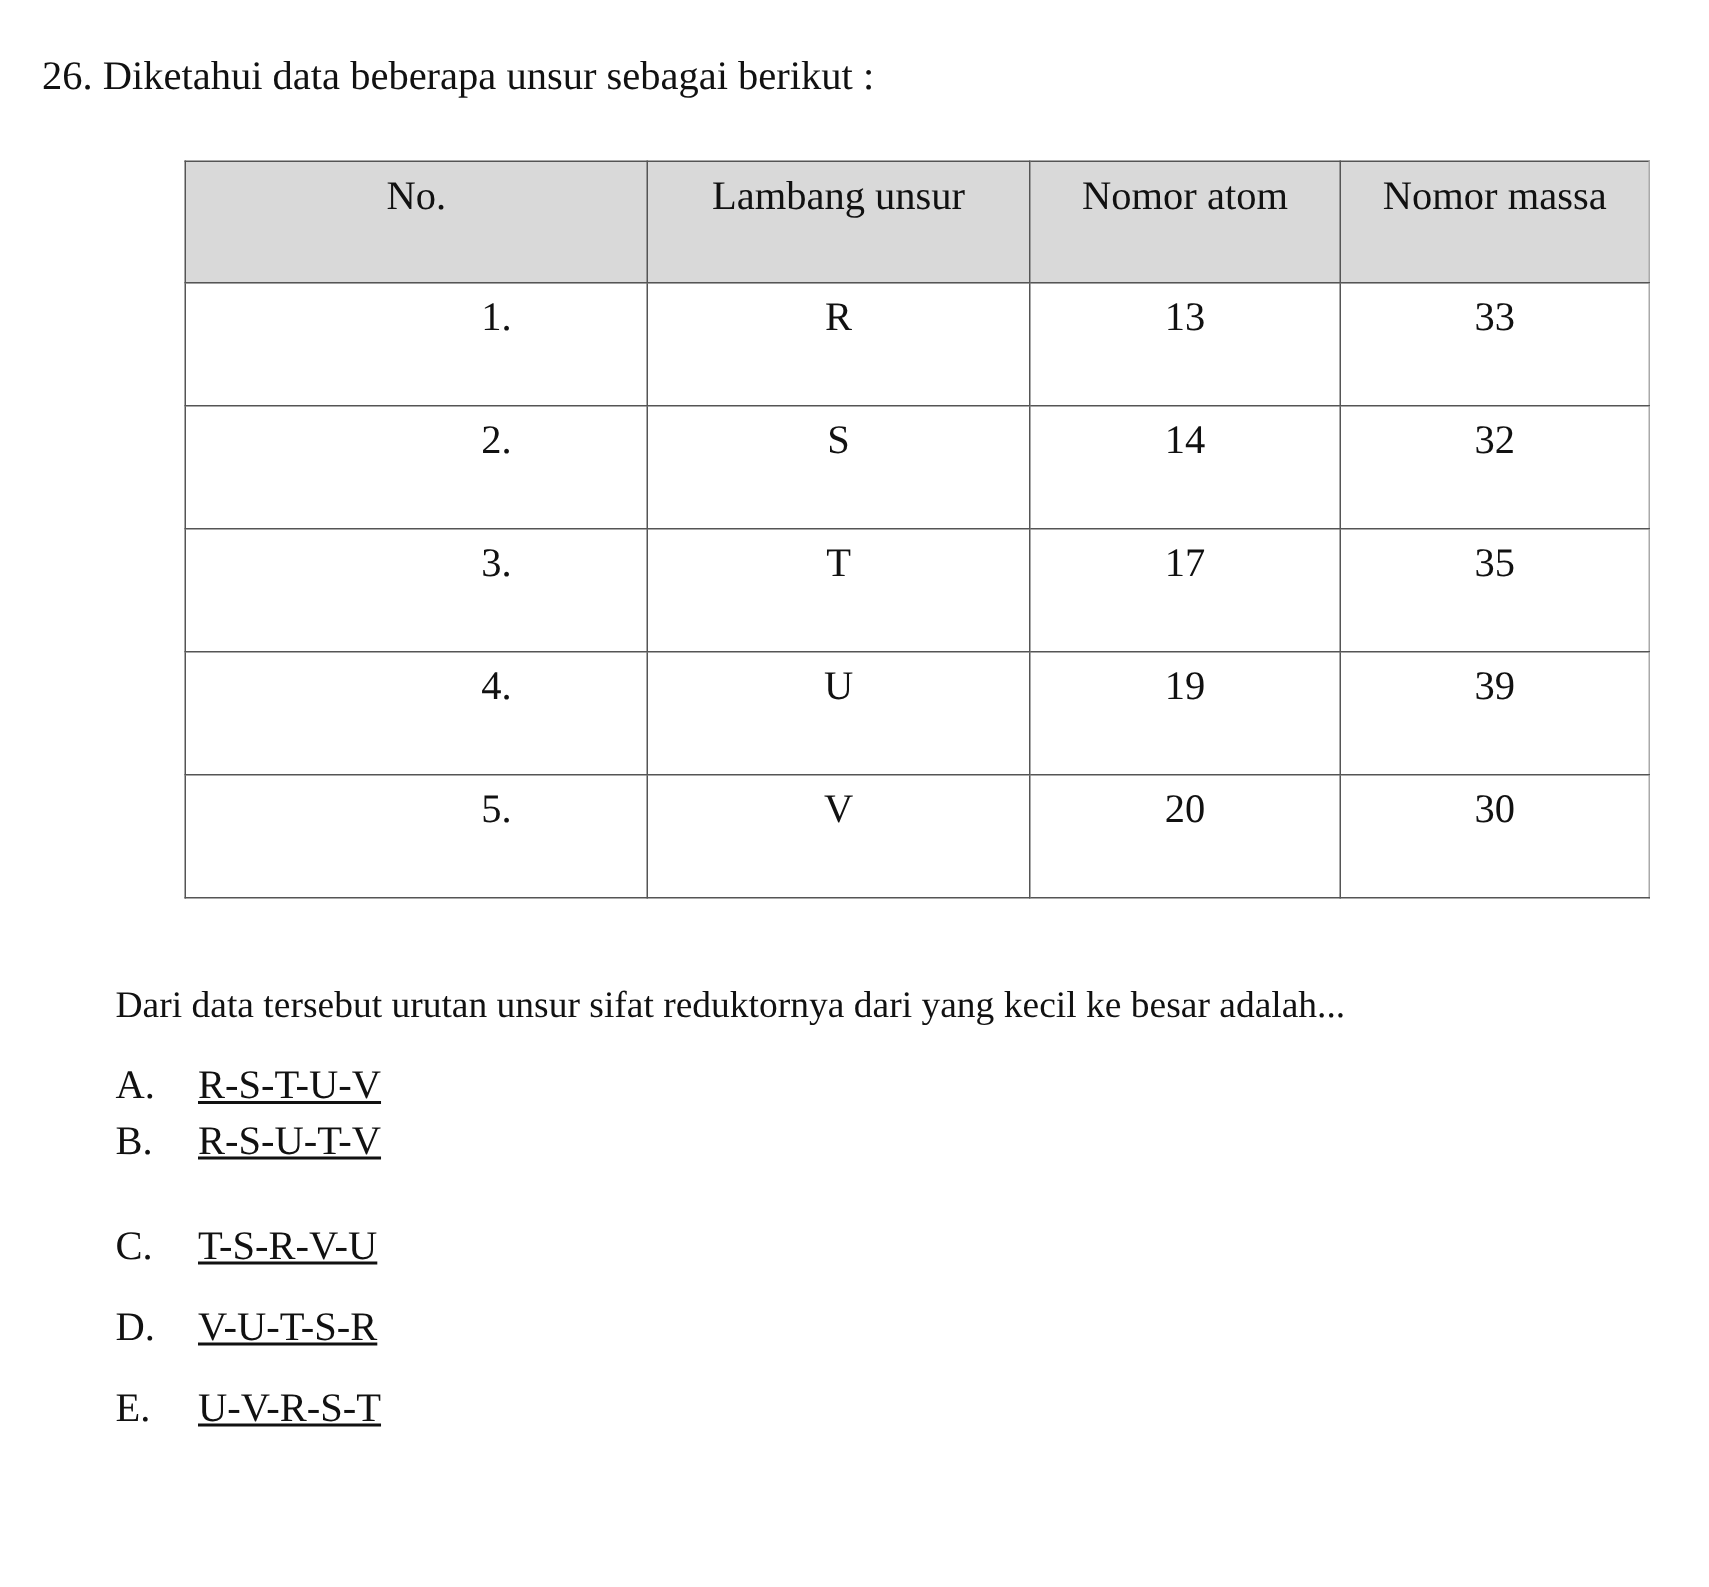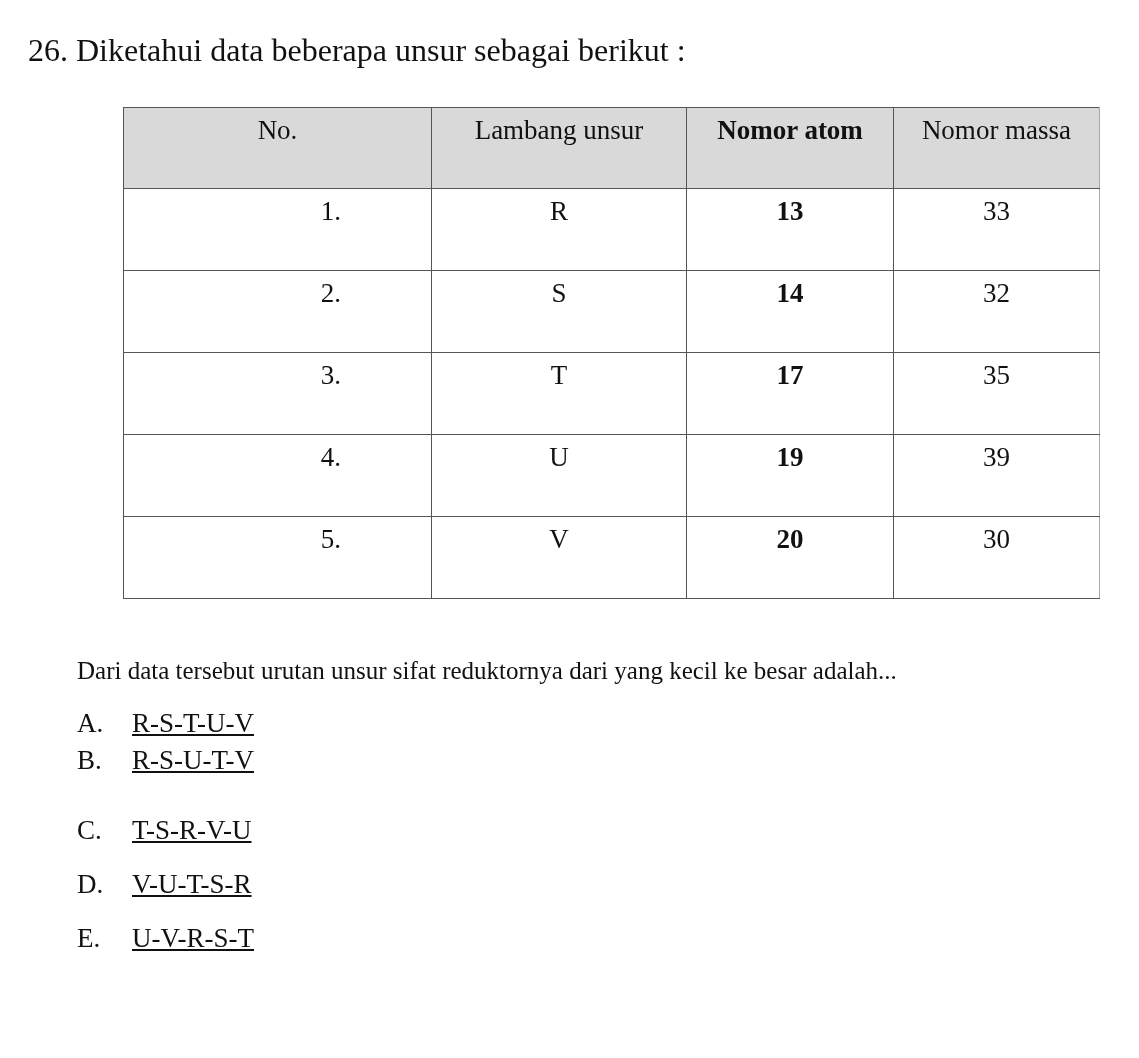--- a/index.html
+++ b/index.html
@@ -1,24 +1,24 @@
 <!DOCTYPE html>
 <html><head>
 <meta charset="utf-8">
 <style>
   html,body{margin:0;padding:0;background:#fff;}
   body{width:1139px;height:1058px;position:relative;overflow:hidden;font-family:"Liberation Serif","DejaVu Serif",serif;color:#111;}
-  .q-title{position:absolute;left:28px;top:30px;font-size:32px;line-height:40px;white-space:nowrap;}
+  .q-title{position:absolute;left:28px;top:30px;font-size:27px;line-height:40px;white-space:nowrap;}
   table{position:absolute;left:123px;top:107px;border-collapse:collapse;font-size:27px;}
   td,th{border:1px solid #555;padding:0;font-weight:normal;vertical-align:top;}
   th{background:#d9d9d9;height:76px;padding-top:4px;line-height:36px;}
   td{height:77px;line-height:36px;padding-top:4px;}
   .c0{width:307px;}
   .c1{width:254px;}
-  .c2{width:206px;font-weight:bold;}
+  .c2{width:206px;}
   .c3{width:205px;border-right:1px solid #aaa;}
   th{text-align:center;}
   td.c0{text-align:right;padding-right:90px;width:217px;}
   td.c1,td.c2,td.c3{text-align:center;}
   .stem{position:absolute;left:77px;top:653px;font-size:25px;line-height:36px;white-space:nowrap;}
   .opt{position:absolute;left:77px;font-size:27px;line-height:36px;white-space:nowrap;text-decoration:underline;}
   .opt .lbl{display:inline-block;width:55px;}
 </style>
 </head>
 <body>

